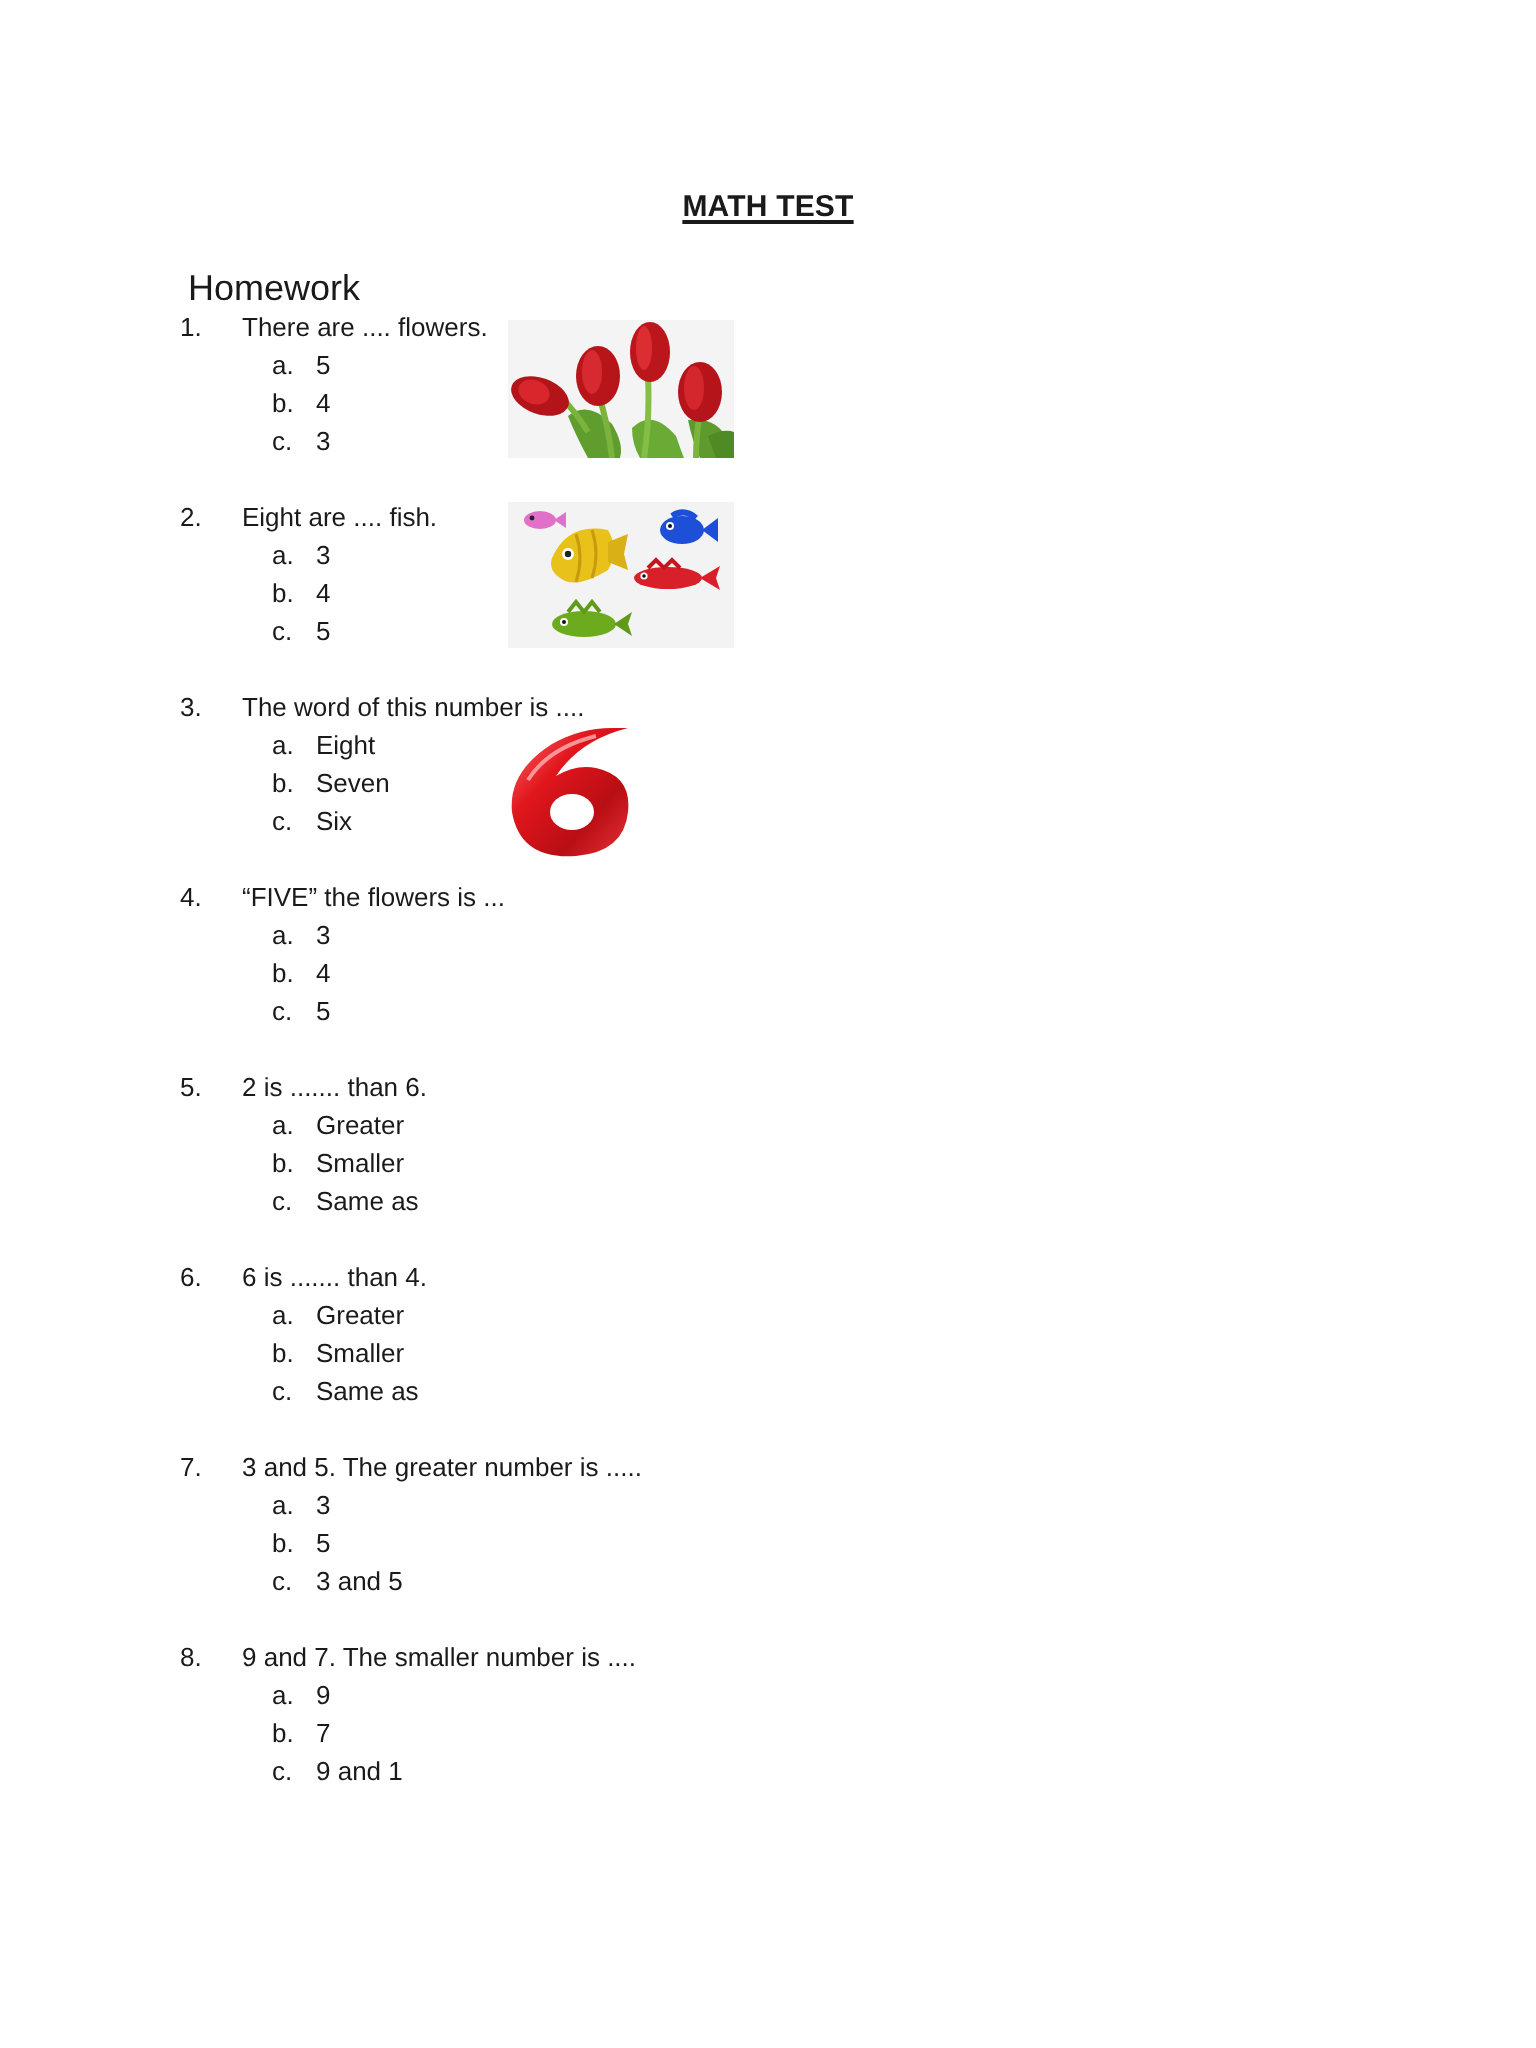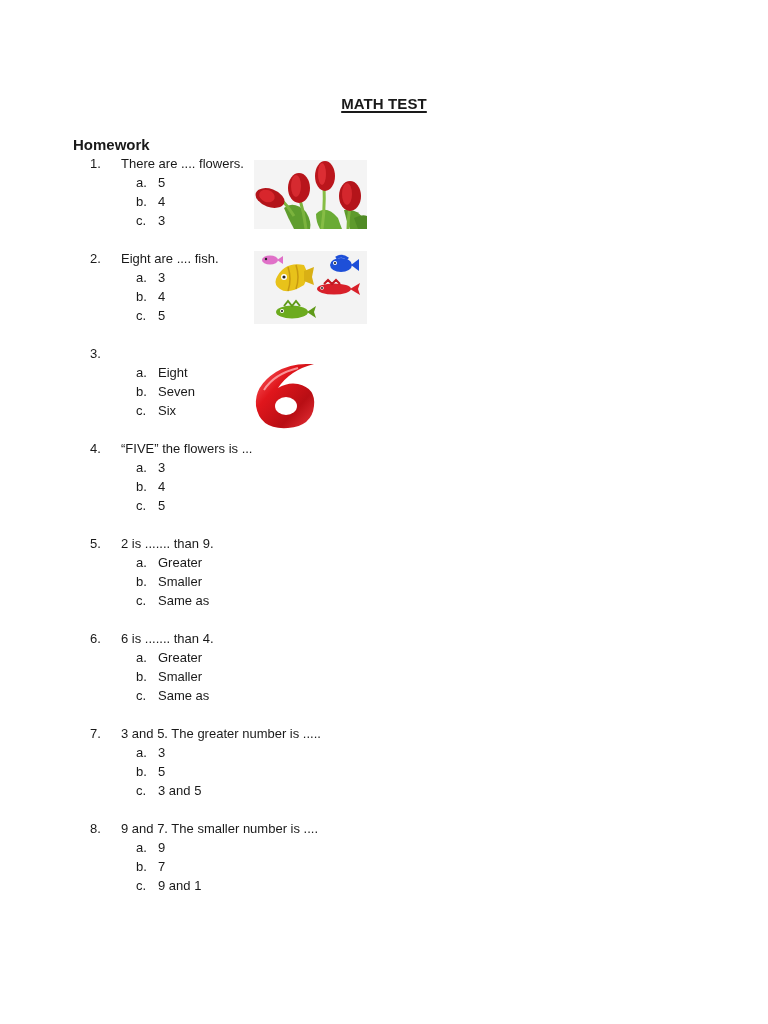--- a/index.html
+++ b/index.html
@@ -32,24 +32,24 @@
       line-height: 19px;
       letter-spacing: 0.1px;
     }
     .title span {
       text-decoration: underline;
       text-underline-offset: 2px;
       text-decoration-thickness: 1.5px;
     }
     .heading {
       position: absolute;
-      left: 73px;
+      left: 94px;
       top: 135px;
-      font-weight: bold;
-      font-size: 15px;
+      font-weight: normal;
+      font-size: 18px;
       line-height: 19px;
     }
     .questions {
       position: absolute;
       left: 90px;
       top: 154px;
       width: 400px;
     }
     .question {
       height: 95px;
@@ -141,20 +141,21 @@
       </div>
       <div class="opt-line">
         <span class="opt-letter">c.</span>
         <span class="opt-value">5</span>
       </div>
     </div>
 
     <div class="question">
       <div class="q-line">
         <span class="q-num">3.</span>
+        <span class="q-text">The word of this number is ....</span>
       </div>
       <div class="opt-line">
         <span class="opt-letter">a.</span>
         <span class="opt-value">Eight</span>
       </div>
       <div class="opt-line">
         <span class="opt-letter">b.</span>
         <span class="opt-value">Seven</span>
       </div>
       <div class="opt-line">
@@ -178,21 +179,21 @@
       </div>
       <div class="opt-line">
         <span class="opt-letter">c.</span>
         <span class="opt-value">5</span>
       </div>
     </div>
 
     <div class="question">
       <div class="q-line">
         <span class="q-num">5.</span>
-        <span class="q-text">2 is ....... than 9.</span>
+        <span class="q-text">2 is ....... than 6.</span>
       </div>
       <div class="opt-line">
         <span class="opt-letter">a.</span>
         <span class="opt-value">Greater</span>
       </div>
       <div class="opt-line">
         <span class="opt-letter">b.</span>
         <span class="opt-value">Smaller</span>
       </div>
       <div class="opt-line">

